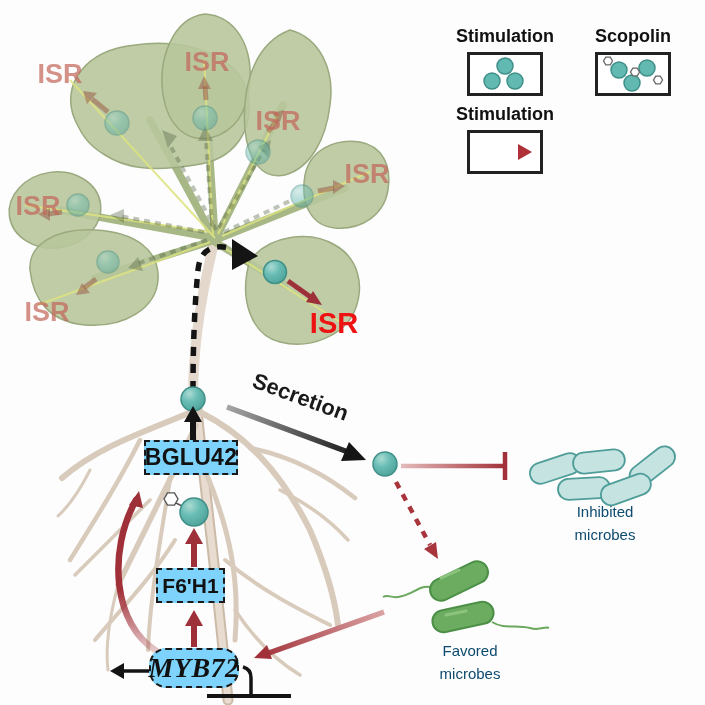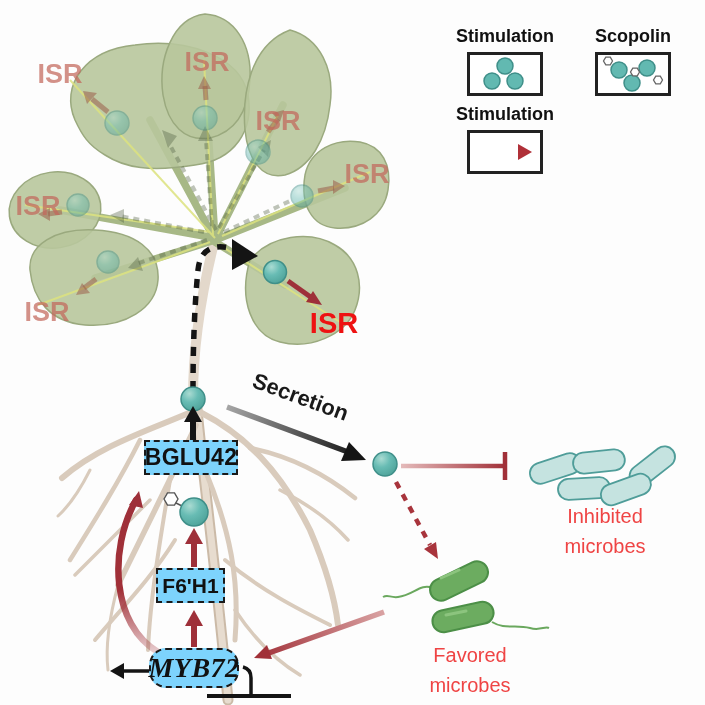--- a/index.html
+++ b/index.html
@@ -10,21 +10,21 @@
   #bglu42-box{left:144px;top:440px;width:94px;height:35px;font-size:23px;letter-spacing:.3px;}
   #f6h1-box{left:156px;top:568px;width:69px;height:35px;font-size:21px;}
   #myb72-box{left:149px;top:648px;width:90px;height:40px;font-size:28px;font-style:italic;
              border-radius:17px;letter-spacing:.5px;font-family:Liberation Serif, serif;}
   .legend{position:absolute;left:441px;top:26px;width:256px;display:grid;
           grid-template-columns:128px 128px;row-gap:8px;}
   .legend-item{display:flex;flex-direction:column;align-items:center;}
   .legend-label{font-size:18px;font-weight:600;color:#111;margin-bottom:5px;white-space:nowrap;}
   .legend-box{width:76px;height:44px;border:3px solid #222;background:#fff;display:flex;
               align-items:center;justify-content:center;box-sizing:border-box;}
-  .microbe-label{position:absolute;text-align:center;font-size:20px;color:#ef4444;
+  .microbe-label{position:absolute;text-align:center;font-size:15px;color:#0c4a6e;
                  line-height:1.5;font-weight:500;}
   #inhibited-label{left:539px;top:501px;width:132px;}
   #favored-label{left:404px;top:640px;width:132px;}
   .microbe-label span{display:block;}
   .isr-faded{font-weight:bold;font-size:27px;fill:#c3685c;opacity:.72;}
   .isr-active{font-weight:bold;font-size:29px;fill:#ee1212;}
   .secretion-text{font-weight:600;font-size:22px;fill:#1a1a1a;}
 </style>
 </head>
 <body>

